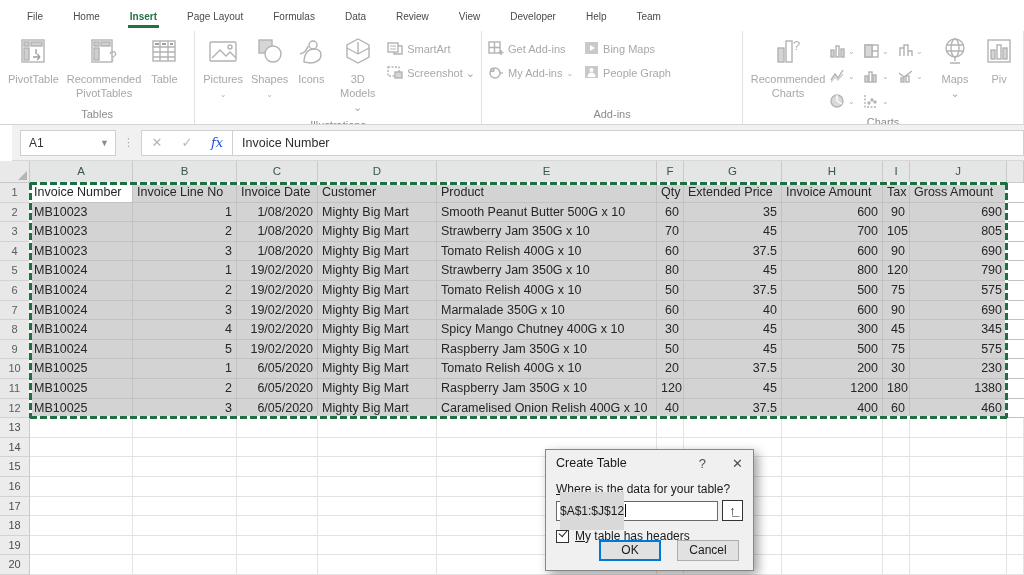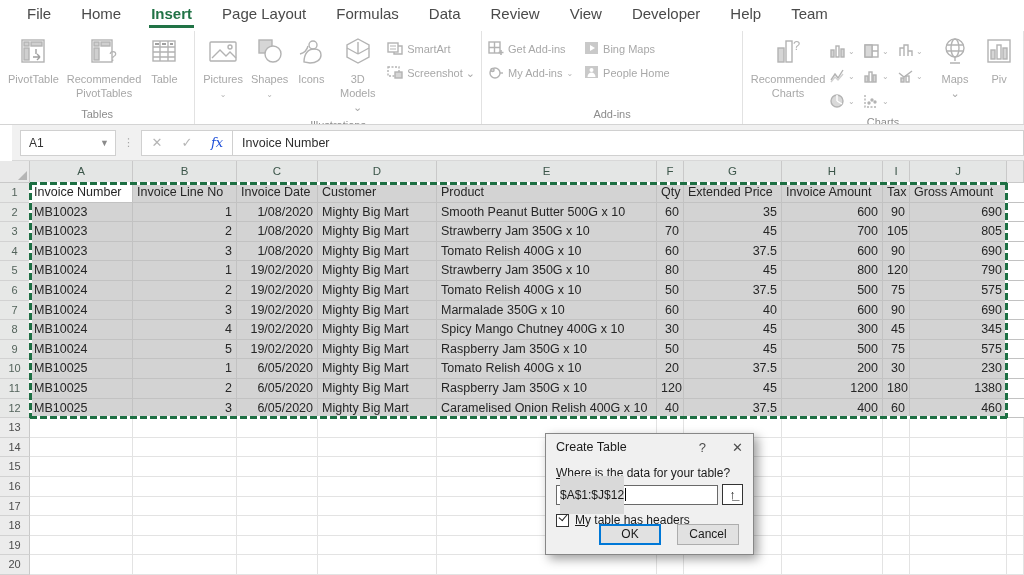--- a/index.html
+++ b/index.html
@@ -3,21 +3,21 @@
 <meta charset="utf-8">
 <style>
   * { margin:0; padding:0; box-sizing:border-box; }
   html,body { width:1024px; height:575px; overflow:hidden; }
   body { font-family:"Liberation Sans", sans-serif; background:#fff; }
   #page { position:relative; width:1024px; height:575px; overflow:hidden; background:#fff; }
 
   
   .ribbon { height:125px; background:#fff; border-bottom:1px solid #d4d4d4; overflow:hidden; }
   .tabbar { height:28px; display:flex; align-items:flex-end; padding-left:12px; }
-  .tab { font-size:15px; color:#4a4a4a; padding:5px 2px 6px; margin:0 13px; cursor:default; white-space:nowrap; }
+  .tab { font-size:10px; color:#4a4a4a; padding:5px 2px 6px; margin:0 13px; cursor:default; white-space:nowrap; }
   .tab.active { color:#217346; font-weight:700; border-bottom:3px solid #217346; padding-bottom:3px; }
   .ribbon-body { height:96px; display:flex; padding-top:3px; }
   .grp { display:flex; flex-direction:column; border-right:1px solid #e2e2e2; position:relative; }
   .grp-inner { flex:1; display:flex; align-items:flex-start; padding:2px 4px 0; }
   .grp-label { text-align:center; font-size:11px; color:#8c8c8c; padding:2px 0 4px; }
   .bigbtn { display:flex; flex-direction:column; align-items:center; padding:3px 4px; }
   .bigbtn .lbl { font-size:11px; color:#a8a8a8; text-align:center; line-height:1.25; margin-top:3px; white-space:pre-line; }
   .smallcol { display:flex; flex-direction:column; gap:8px; padding:8px 2px 0; }
   .smallbtn { display:flex; align-items:center; gap:4px; font-size:11px; color:#a8a8a8; white-space:nowrap; }
   .chev { font-size:8px; color:#b5b5b5; }
@@ -229,21 +229,21 @@
                     <path d="M6 4l5 3-5 3z" fill="#fff" stroke="none"></path>
                   </svg></span>
               <span>Bing Maps</span>
             </div>
             <div class="smallbtn">
               <span class="icon filled"><svg width="15" height="14" viewBox="0 0 15 14">
                     <rect x="1" y="1" width="13" height="12" fill="#c9c9c9" stroke="none"></rect>
                     <circle cx="7.5" cy="5" r="2" fill="#fff" stroke="none"></circle>
                     <path d="M3.5 12c0-3 2-4.5 4-4.5s4 1.5 4 4.5z" fill="#fff" stroke="none"></path>
                   </svg></span>
-              <span>People Home</span>
+              <span>People Graph</span>
             </div>
           </div>
         </div>
         <div class="grp-label">Add-ins</div>
       </div>
 
       <div class="grp" style="flex:1">
         <div class="grp-inner">
           <div class="bigbtn" style="width:82px">
             <span class="icon">
@@ -660,21 +660,21 @@
           <div class="cell fill" style="width:17px"></div>
         </div>
       </div>
     <div class="ants" id="ants" style="left: 30px; top: 22px; width: 977px; height: 235.2px;">
       <div class="e top"></div>
         <div class="e bot"></div>
         <div class="e lft"></div>
         <div class="e rgt"></div>
     </div>
 
-    <div class="dlg" style="top:272px">
+    <div class="dlg" style="top:288px">
       <div class="dlg-title">
         <span class="t">Create Table</span>
         <span class="q">?</span>
         <span class="x">✕</span>
       </div>
       <div class="dlg-prompt"><u>W</u>here is the data for your table?</div>
       <div class="rangerow">
         <div class="rangeinput">
           <span class="hl">$A$1:$J$12</span>
             <span class="caret"></span>

